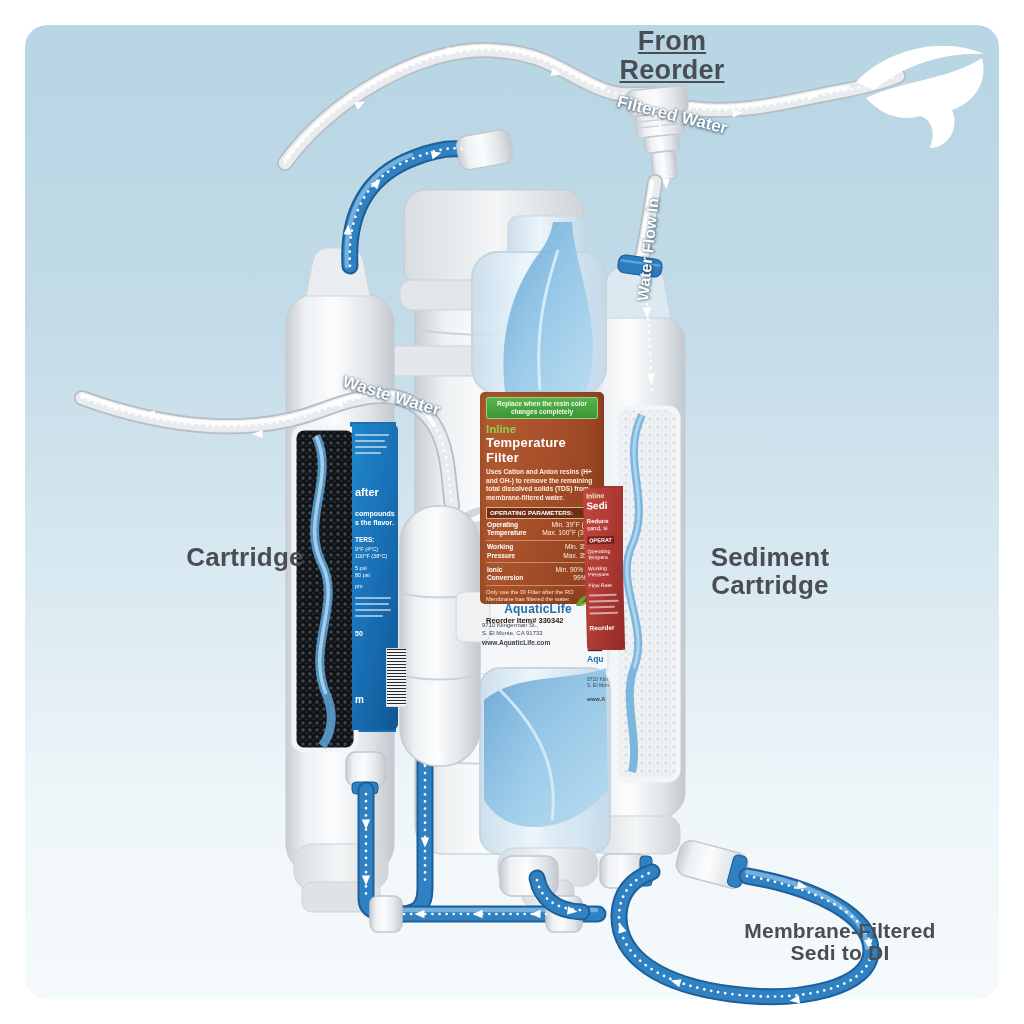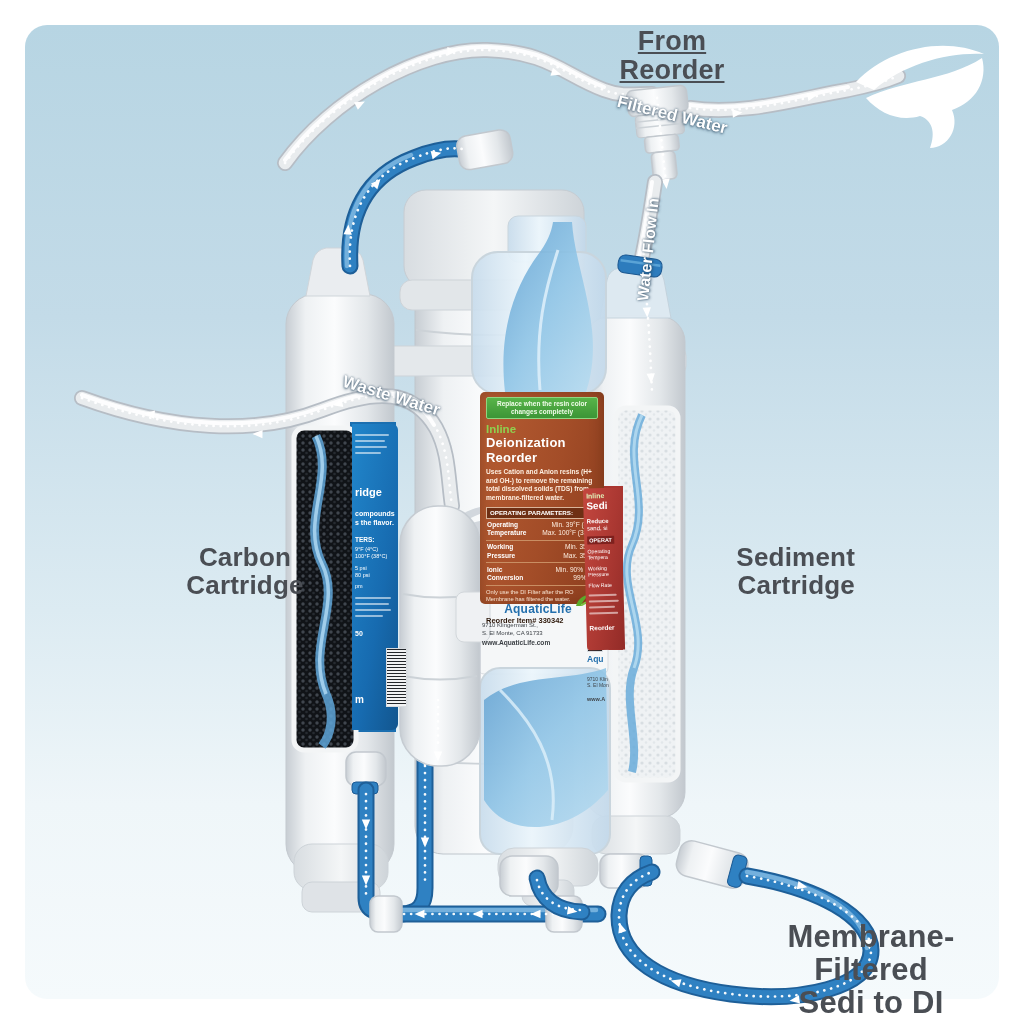--- a/index.html
+++ b/index.html
@@ -289,40 +289,39 @@
     </g>
 
     <use href="#swoosh" transform="translate(852,36)" fill="#ffffff"></use>
   </svg>
 
   <div class="callout" style="left:592px;top:27px;width:160px;font-size:27px;text-decoration:underline;">
     <div>From</div>
     <div>Reorder</div>
   </div>
   <div class="callout" style="left:165px;top:544px;width:160px;font-size:26px;">
-    <div>Carbon</div>
     <div>Cartridge</div>
   </div>
-  <div class="callout" style="left:685px;top:544px;width:170px;font-size:26px;text-align:right;">
+  <div class="callout" style="left:685px;top:544px;width:170px;font-size:26px;text-align:center;">
     <div>Sediment</div>
     <div>Cartridge</div>
   </div>
-  <div class="callout" style="left:761px;top:920px;width:220px;font-size:31px;">
+  <div class="callout" style="left:730px;top:920px;width:220px;font-size:21px;">
     <div>Membrane-Filtered</div>
     <div>Sedi to DI</div>
   </div>
 
   <div class="flow-label" style="left:620px;top:92px;font-size:17px;transform:rotate(14deg);transform-origin:0 0;">Filtered Water</div>
   <div class="flow-label" style="left:634px;top:300px;font-size:16px;transform:rotate(-84deg);transform-origin:0 0;">Water Flow In</div>
   <div class="flow-label" style="left:346px;top:372px;font-size:17px;transform:rotate(17deg);transform-origin:0 0;">Waste Water</div>
 
   <div class="di-label">
     <div class="di-banner">Replace when the resin color changes completely</div>
     <div class="di-title1">Inline</div>
-    <div class="di-title2">Deionization Reorder</div>
+    <div class="di-title2">Temperature Filter</div>
     <div class="di-desc">Uses Cation and Anion resins (H+ and OH-) to remove the remaining total dissolved solids (TDS) from membrane-filtered water.</div>
     <div class="di-params-header">OPERATING PARAMETERS:</div>
     <div class="di-row">
       <div class="n"><span>Operating</span><br>
            <span>Temperature</span></div>
       <div class="v"><span>Min. 39°F (4°C)</span><br>
            <span>Max. 100°F (38°C)</span></div>
     </div>
     <div class="di-row">
       <div class="n"><span>Working</span><br>
@@ -354,21 +353,21 @@
     </div>
     <div class="brand-web">www.AquaticLife.com</div>
   </div>
   <div class="barcode-v"></div>
 
   <div class="carb-label">
     <div class="tiny-bar" style="top:10px;width:34px;"></div>
     <div class="tiny-bar" style="top:16px;width:30px;"></div>
     <div class="tiny-bar" style="top:22px;width:32px;"></div>
     <div class="tiny-bar" style="top:28px;width:26px;"></div>
-    <div class="ln" style="top:62px;font-size:11px;font-weight:bold;">ridge</div>
+    <div class="ln" style="top:62px;font-size:11px;font-weight:bold;">after</div>
     <div class="ln" style="top:86px;font-size:7px;font-weight:bold;">compounds</div>
     <div class="ln" style="top:95px;font-size:7px;font-weight:bold;">s the flavor.</div>
     <div class="ln" style="top:112px;font-size:6.5px;font-weight:bold;">TERS:</div>
     <div class="ln" style="top:122px;font-size:5.5px;">9°F (4°C)</div>
     <div class="ln" style="top:129px;font-size:5.5px;">100°F (38°C)</div>
     <div class="ln" style="top:141px;font-size:5.5px;">5 psi</div>
     <div class="ln" style="top:148px;font-size:5.5px;">80 psi</div>
     <div class="ln" style="top:159px;font-size:5.5px;">pm</div>
     <div class="tiny-bar" style="top:173px;width:36px;"></div>
     <div class="tiny-bar" style="top:179px;width:34px;"></div>

